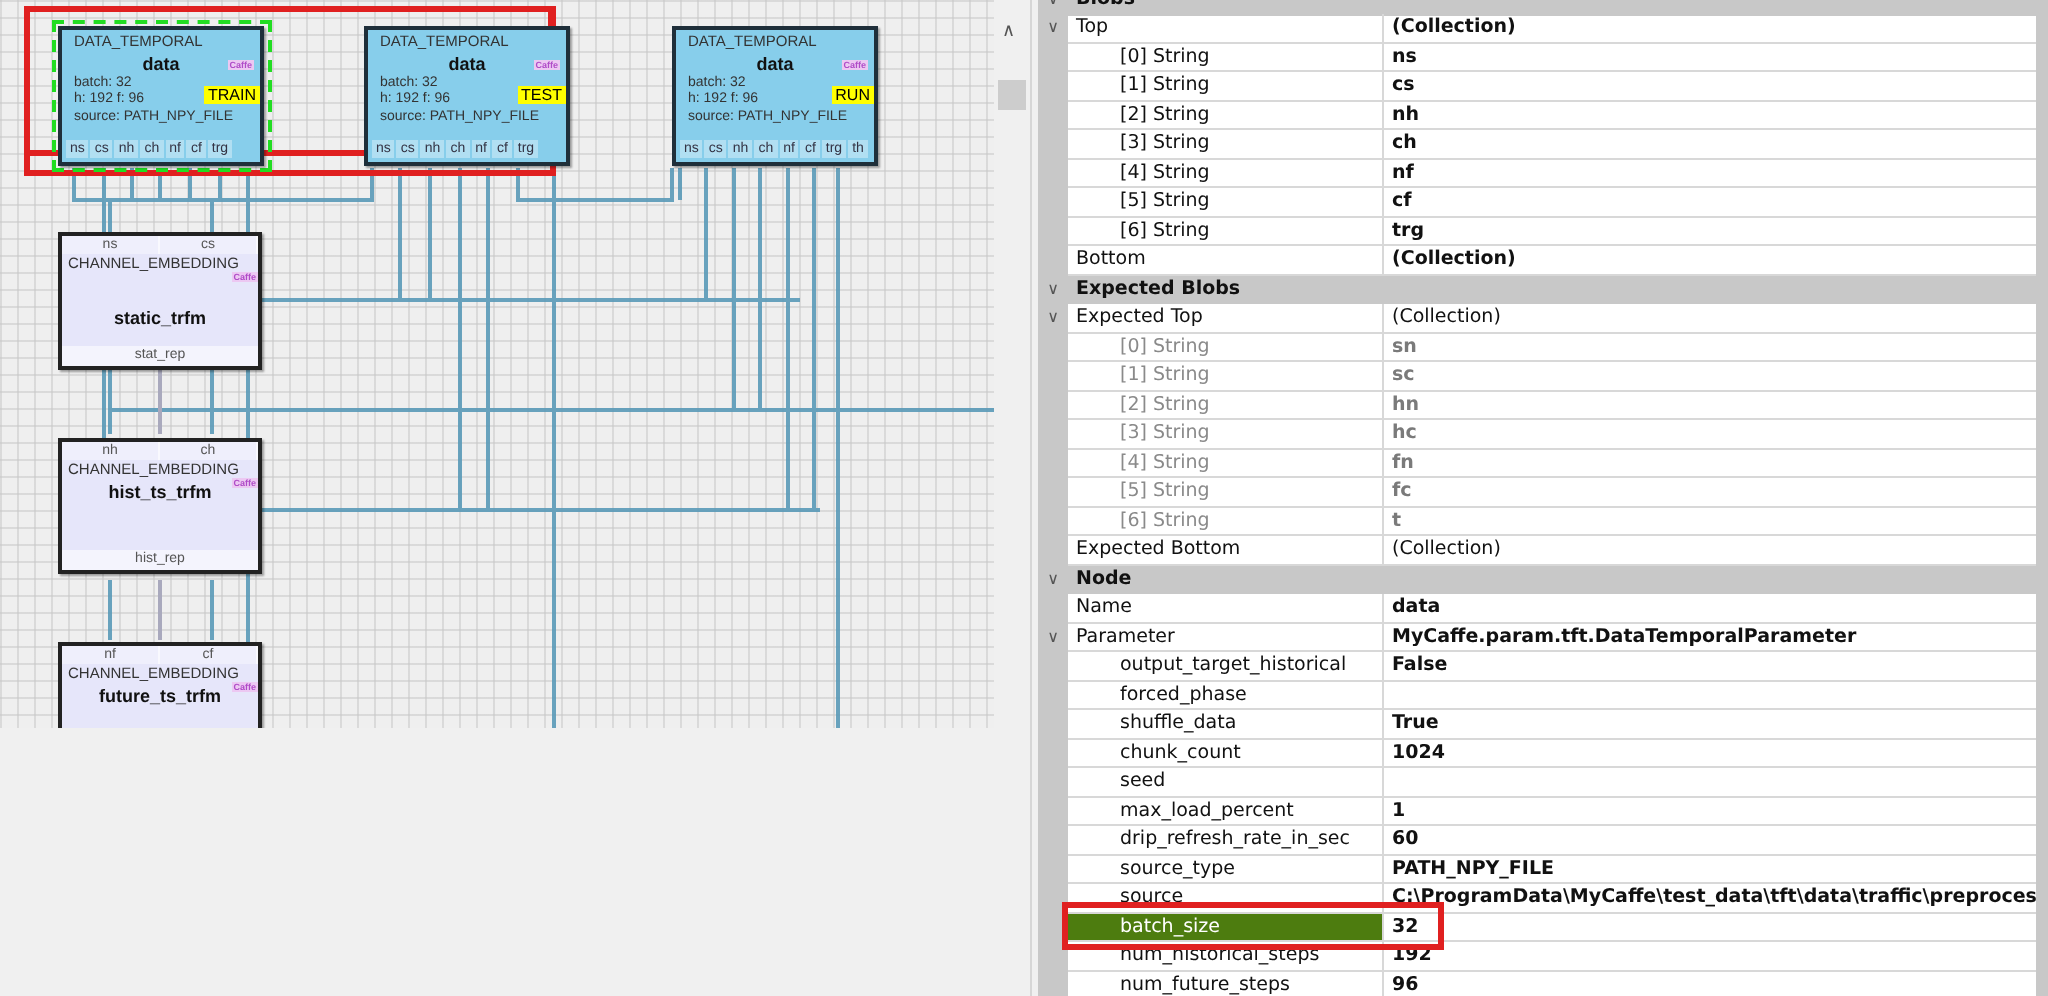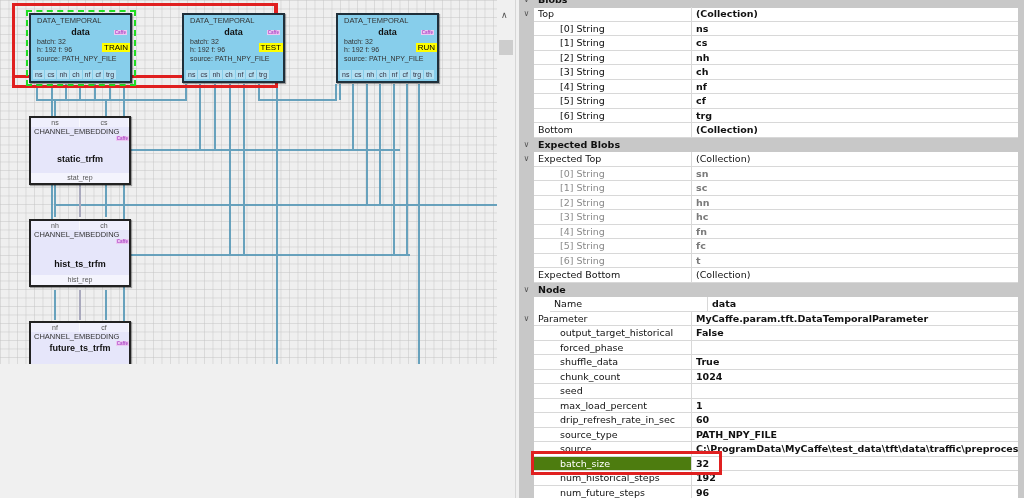--- a/index.html
+++ b/index.html
@@ -201,21 +201,21 @@
       </div>
     </div>
 
     <div class="node ce" style="left:29px;top:219px;width:102px;height:68px;">
       <div class="toppins">
         <span>nh</span>
         <span>ch</span>
       </div>
       <div class="type" style="left:3px;top:10px;">CHANNEL_EMBEDDING</div>
       <div class="caffe" style="top:18px;right:0;">Caffe</div>
-      <div class="title" style="top:20px;margin-top:18px;">hist_ts_trfm</div>
+      <div class="title" style="top:20px;">hist_ts_trfm</div>
       <div class="botpins">
         <span>hist_rep</span>
       </div>
     </div>
 
     <div class="node ce" style="left:29px;top:321px;width:102px;height:68px;">
       <div class="toppins">
         <span>nf</span>
         <span>cf</span>
       </div>
@@ -355,21 +355,21 @@
     <div class="row" style="top:268px;">
         <div class="exp"></div>
         <div class="name">Expected Bottom</div>
         <div class="val normal">(Collection)</div>
       </div>
 
     <div class="row cat" style="top:282.5px;">
       <div class="exp">∨</div>
       <div class="name">Node</div>
     </div>
-    <div class="row" style="top:297px;padding-left:16px;">
+    <div class="row" style="top:297px;">
         <div class="exp"></div>
         <div class="name">Name</div>
         <div class="val">data</div>
       </div>
     <div class="row" style="top:311.5px;">
       <div class="exp">∨</div>
       <div class="name">Parameter</div>
       <div class="val">MyCaffe.param.tft.DataTemporalParameter</div>
     </div>
     <div class="row" style="top:340.5px;">

